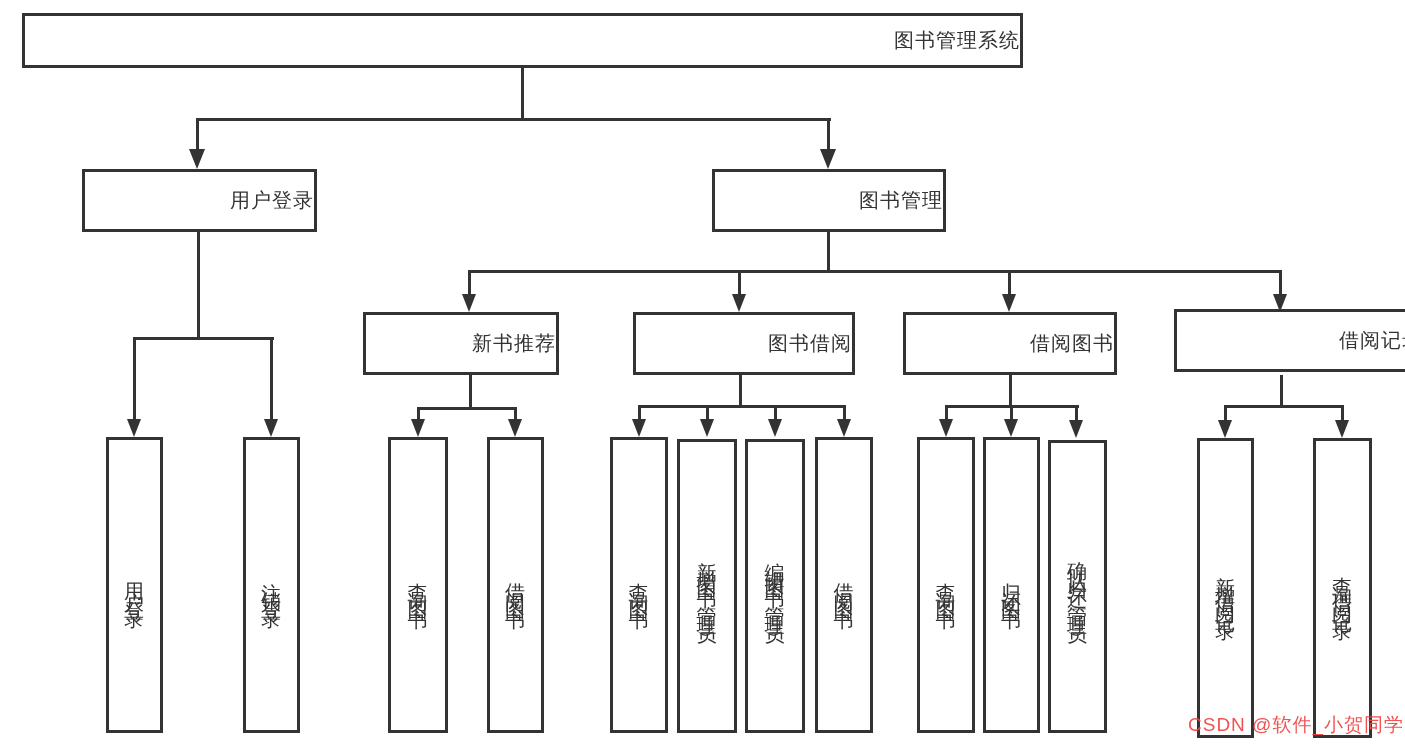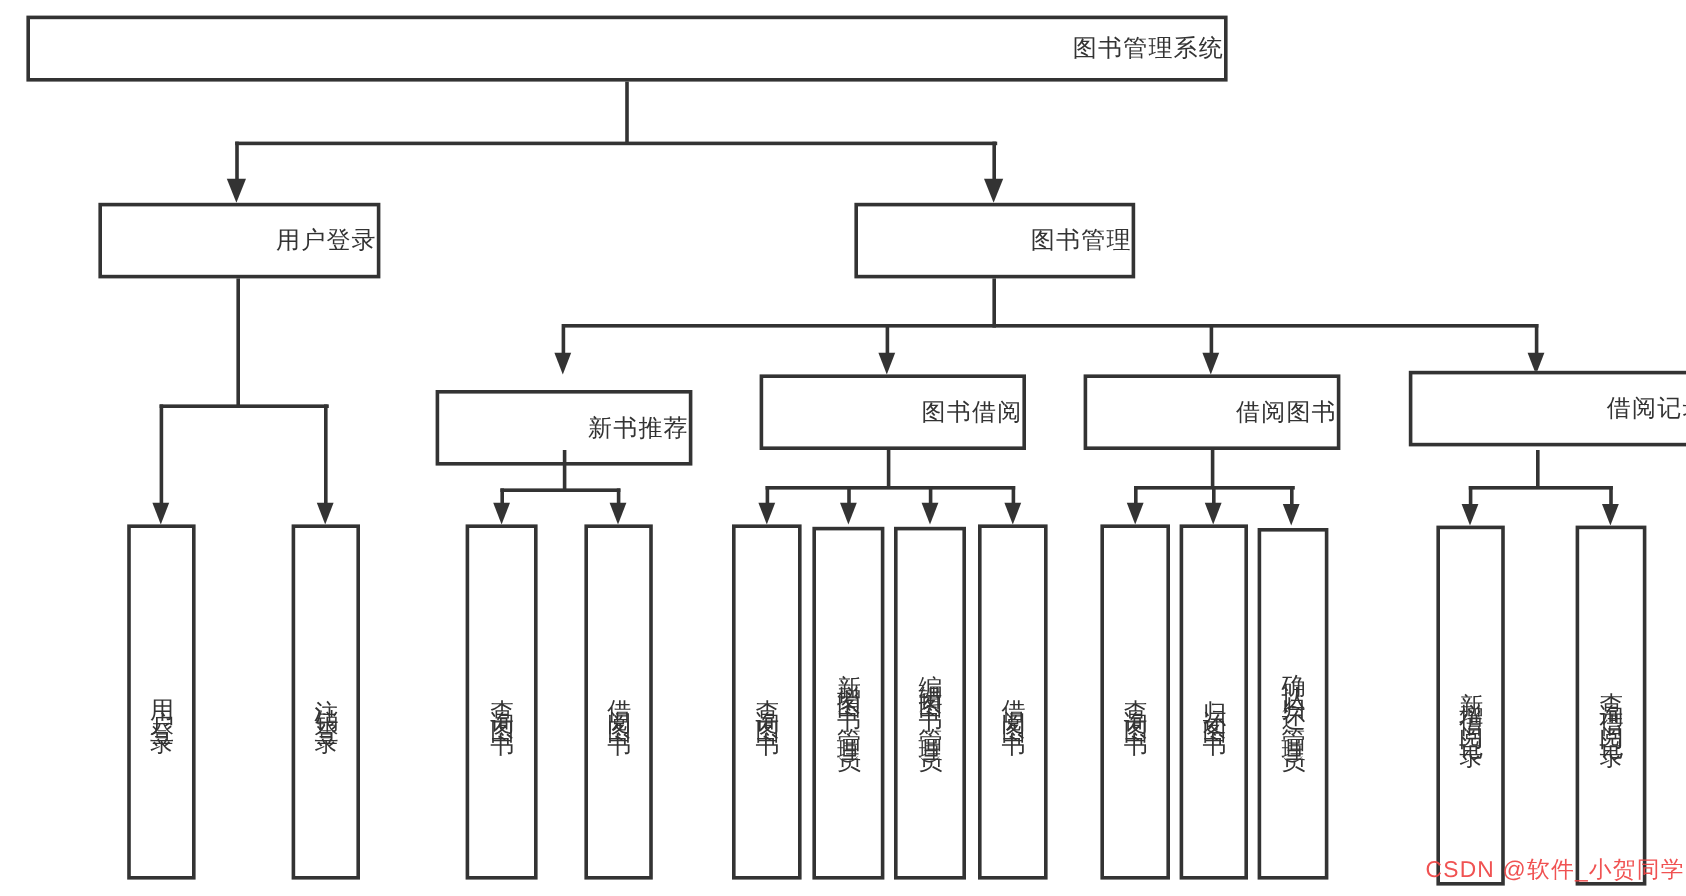--- a/index.html
+++ b/index.html
@@ -108,21 +108,21 @@
   <div class="ln" style="left:469px; top:270px; width:813px; height:3px;"></div>
   <div class="ln" style="left:468px; top:270px; width:3px; height:26px;"></div>
   <div class="arw" style="left:462px; top:294px;"></div>
   <div class="ln" style="left:738px; top:270px; width:3px; height:26px;"></div>
   <div class="arw" style="left:732px; top:294px;"></div>
   <div class="ln" style="left:1008px; top:270px; width:3px; height:26px;"></div>
   <div class="arw" style="left:1002px; top:294px;"></div>
   <div class="ln" style="left:1279px; top:270px; width:3px; height:26px;"></div>
   <div class="arw" style="left:1273px; top:294px;"></div>
 
-  <div class="box" style="left:363px; top:325px; width:214px; height:63px;">
+  <div class="box" style="left:363px; top:312px; width:196px; height:63px;">
     <span>新书推荐</span>
   </div>
   <div class="box" style="left:633px; top:312px; width:222px; height:63px;">
     <span>图书借阅</span>
   </div>
   <div class="box" style="left:903px; top:312px; width:214px; height:63px;">
     <span>借阅图书</span>
   </div>
   <div class="box" style="left:1174px; top:309px; width:252px; height:63px;padding-left:42px;">
     <span>借阅记录</span>

